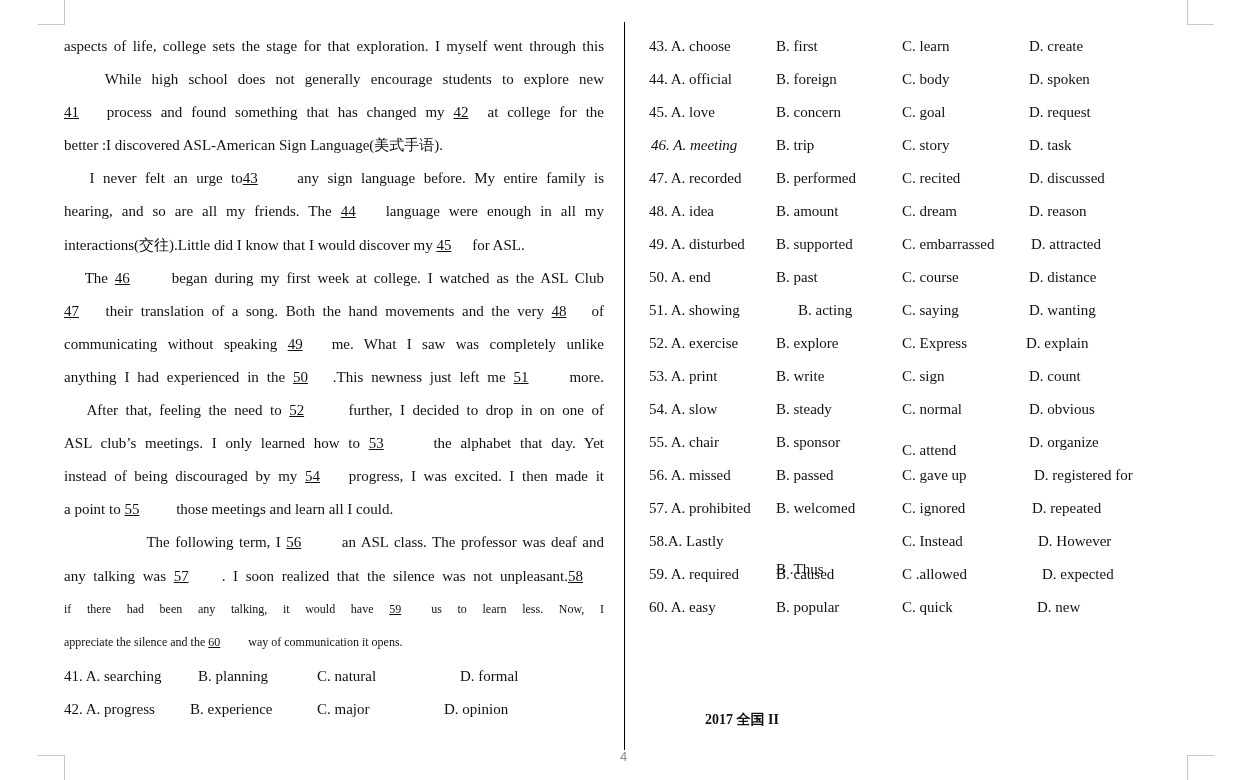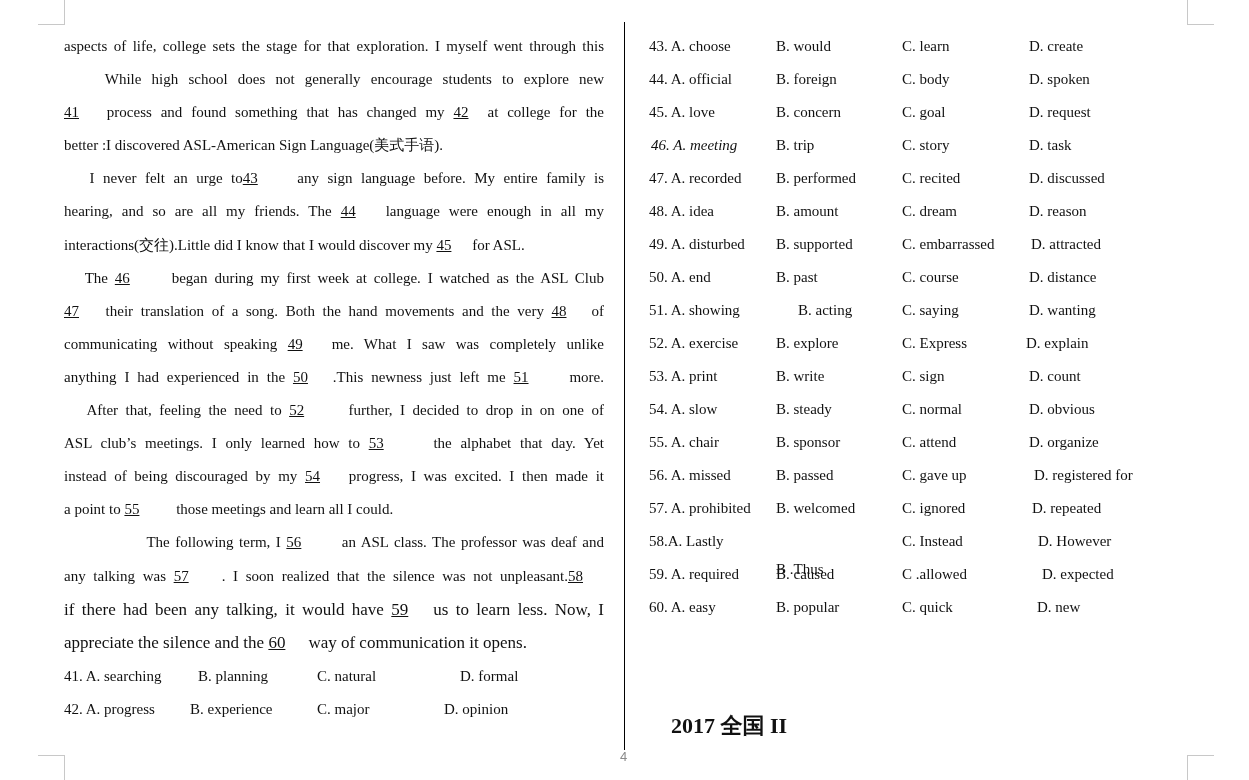--- a/index.html
+++ b/index.html
@@ -11,30 +11,30 @@
   .crop.tl { left: 38px; top: 0; width: 26px; height: 24px; border-right-width: 1px; border-bottom-width: 1px; }
   .crop.tr { left: 1187px; top: 0; width: 26px; height: 24px; border-left-width: 1px; border-bottom-width: 1px; }
   .crop.bl { left: 38px; top: 755px; width: 26px; height: 25px; border-right-width: 1px; border-top-width: 1px; }
   .crop.br { left: 1187px; top: 755px; width: 26px; height: 25px; border-left-width: 1px; border-top-width: 1px; }
   .divider { position: absolute; left: 624px; top: 22px; width: 1px; height: 728px; background: #000; }
   .page-num { position: absolute; left: 620px; top: 749px; font-family: "Liberation Sans", "DejaVu Sans", sans-serif; font-size: 13px; color: #8a8a8a; }
 
   .passage { position: absolute; left: 64px; top: 30px; width: 540px; }
   .line { height: 33.1px; line-height: 33.1px; font-size: 15px; white-space: nowrap; text-align: justify; text-align-last: justify; }
   .line.last { text-align-last: left; }
-  .line.big { font-size: 17px; }
+  .line.big { font-size: 12px; }
   .blank { display: inline-block; text-decoration: underline; text-align: center; }
 
   .opts-left { position: absolute; left: 64px; top: 660px; width: 540px; }
   .opt-row { position: relative; height: 33px; line-height: 33px; font-size: 15px; white-space: nowrap; }
   .opt-row span { position: absolute; top: 0; }
 
   .opts-right { position: absolute; left: 649px; top: 30px; width: 560px; }
 
-  .exam-label { position: absolute; left: 671px; top: 711px; font-size: 22px; font-weight: bold; }
+  .exam-label { position: absolute; left: 705px; top: 711px; font-size: 14px; font-weight: bold; }
 </style>
 </head>
 <body>
 
 <div class="crop tl"></div>
 <div class="crop tr"></div>
 <div class="crop bl"></div>
 <div class="crop br"></div>
 
 <div class="divider"></div>
@@ -71,21 +71,21 @@
     <div class="opt-row">
       <span style="left: 0px;">42. A. progress</span>
       <span style="left: 126px;">B. experience</span>
       <span style="left: 253px;">C. major</span>
       <span style="left: 380px;">D. opinion</span>
     </div>
   </div>
 <div class="opts-right" id="opts-right">
     <div class="opt-row">
       <span style="left: 0px;">43. A. choose</span>
-      <span style="left: 127px;">B. would</span>
+      <span style="left: 127px;">B. first</span>
       <span style="left: 253px;">C. learn</span>
       <span style="left: 380px;">D. create</span>
     </div>
     <div class="opt-row">
       <span style="left: 0px;">44. A. official</span>
       <span style="left: 127px;">B. foreign</span>
       <span style="left: 253px;">C. body</span>
       <span style="left: 380px;">D. spoken</span>
     </div>
     <div class="opt-row">
@@ -144,21 +144,21 @@
     </div>
     <div class="opt-row">
       <span style="left: 0px;">54. A. slow</span>
       <span style="left: 127px;">B. steady</span>
       <span style="left: 253px;">C. normal</span>
       <span style="left: 380px;">D. obvious</span>
     </div>
     <div class="opt-row">
       <span style="left: 0px;">55. A. chair</span>
       <span style="left: 127px;">B. sponsor</span>
-      <span style="left: 253px;">C. attend</span>
+      <span style="left: 253px; margin-top: 8px;">C. attend</span>
       <span style="left: 380px;">D. organize</span>
     </div>
     <div class="opt-row">
       <span style="left: 0px;">56. A. missed</span>
       <span style="left: 127px;">B. passed</span>
       <span style="left: 253px;">C. gave up</span>
       <span style="left: 385px;">D. registered for</span>
     </div>
     <div class="opt-row">
       <span style="left: 0px;">57. A. prohibited</span>

